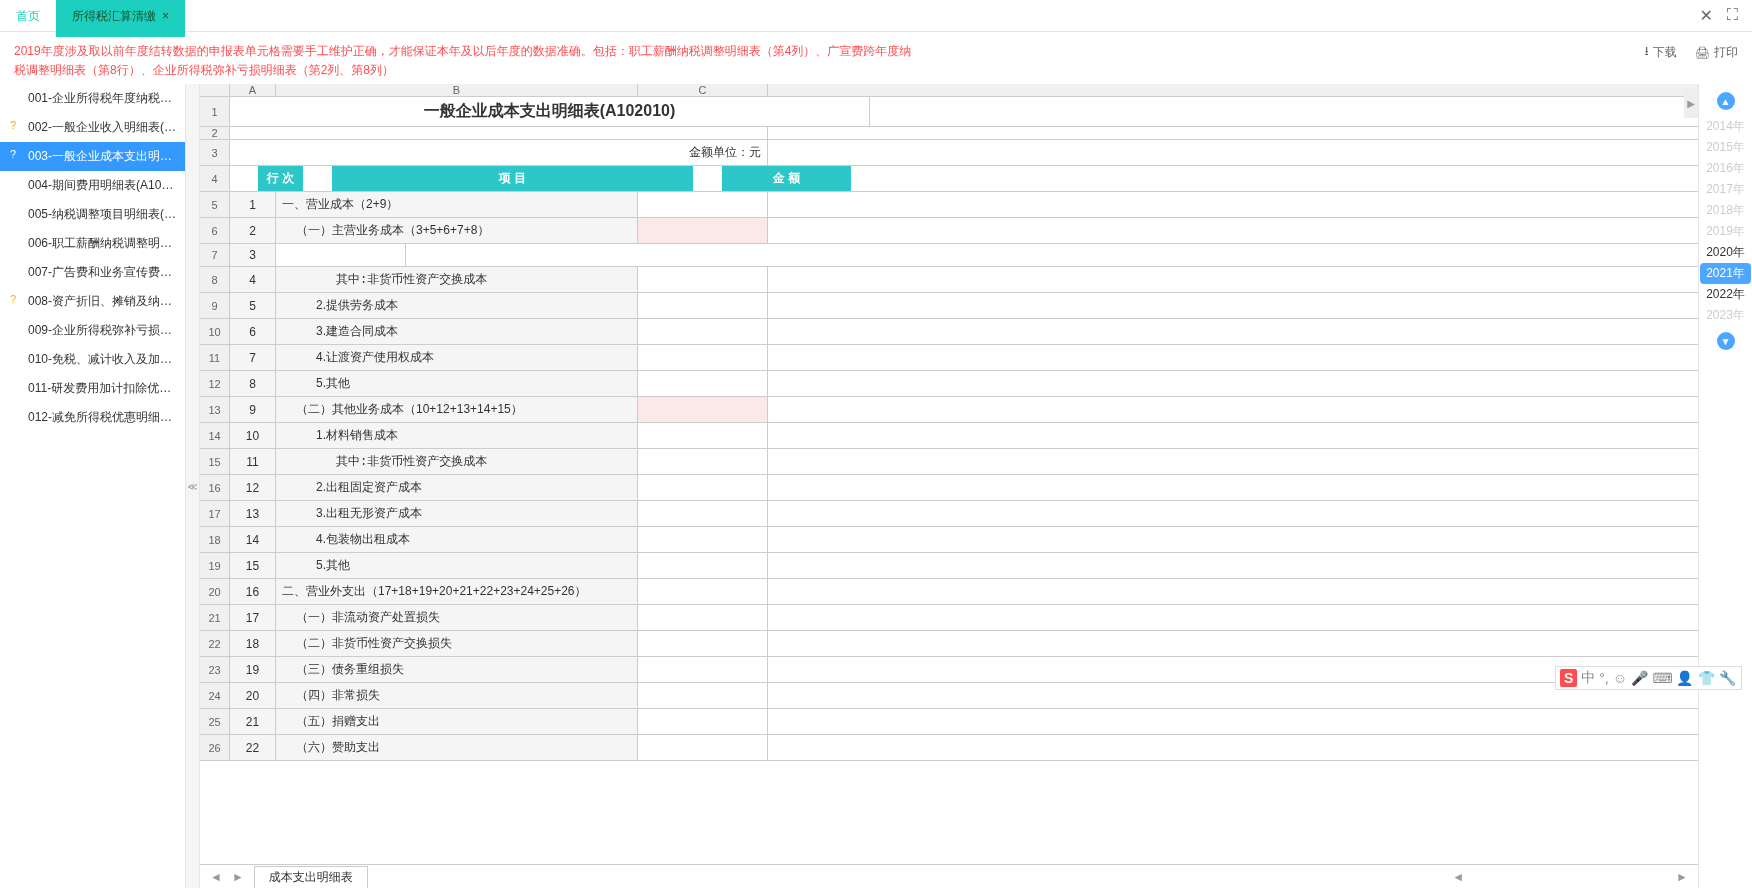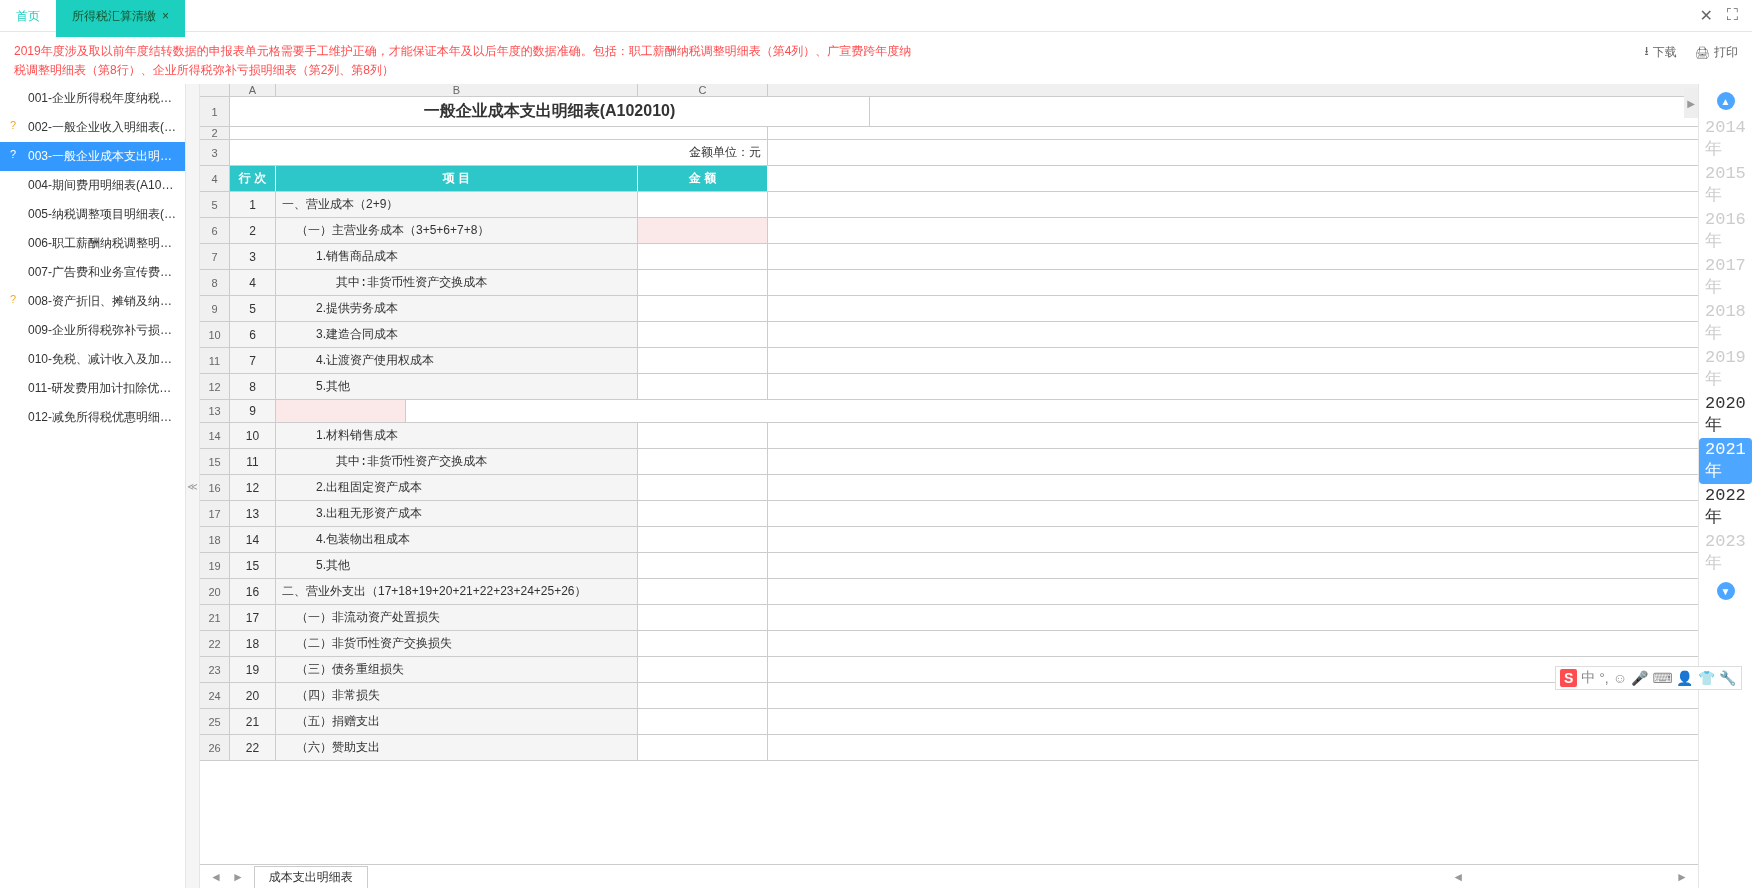--- a/index.html
+++ b/index.html
@@ -40,37 +40,37 @@
     
     .sheet-row { display: flex; border-bottom: 1px solid #ccc; }
     .row-head { width: 30px; background: #f0f0f0; border-right: 1px solid #ccc; text-align: center; font-size: 11px; color: #666; display: flex; align-items: center; justify-content: center; }
     .cell { border-right: 1px solid #ccc; padding: 4px 6px; display: flex; align-items: center; }
     .cell-a { width: 46px; justify-content: center; }
     .cell-b { width: 362px; }
     .cell-c { width: 130px; }
     
     .title-row .cell { background: #fff; font-size: 16px; font-weight: bold; justify-content: center; }
     .unit-row .cell { justify-content: flex-end; font-size: 12px; padding-left: 40px; }
-    .header-row .cell { background: #2ec7c9; color: #fff; font-weight: bold; justify-content: center; border-right-color: #fff; }
+    .header-row .cell { background: #2ec7c9; color: #fff; font-weight: bold; justify-content: center; border-right-color: #fff; margin-left: 28px; }
     .data-row .cell { background: #f5f5f5; }
     .data-row .cell-c { background: #fff; }
     .pink .cell-c { background: #fbe9e9; }
     .indent1 { padding-left: 20px; }
     .indent2 { padding-left: 40px; }
     .indent3 { padding-left: 60px; font-family: Liberation Mono, monospace; }
     
     .sheet-footer { display: flex; align-items: center; border-top: 1px solid #ccc; height: 24px; background: #fff; }
     .sf-nav { display: flex; gap: 2px; padding: 0 6px; }
     .sf-nav span { cursor: pointer; color: #999; padding: 0 4px; }
     .sf-tab { padding: 2px 14px; background: #fff; border: 1px solid #ccc; border-bottom: none; font-size: 12px; cursor: pointer; }
     .sf-scroll { margin-left: auto; display: flex; align-items: center; padding-right: 10px; gap: 6px; color: #999; }
     
     .year-panel { width: 54px; border-left: 1px solid #e5e5e5; display: flex; flex-direction: column; align-items: center; padding-top: 8px; gap: 6px; }
     .year-panel .scroll-btn { width: 18px; height: 18px; border-radius: 50%; background: #4da6ff; color: #fff; display: flex; align-items: center; justify-content: center; cursor: pointer; font-size: 10px; }
-    .year-item { font-size: 17px; color: #ccc; padding: 2px 6px; cursor: pointer; font-family: Liberation Mono, monospace; }
+    .year-item { font-size: 12px; color: #ccc; padding: 2px 6px; cursor: pointer; }
     .year-item.enabled { color: #333; }
     .year-item.active { background: #4da6ff; color: #fff; border-radius: 4px; }
     
     .expand-arrow { position: absolute; right: 54px; top: 4px; width: 14px; height: 30px; background: #eee; display: flex; align-items: center; justify-content: center; cursor: pointer; color: #999; font-size: 10px; }
     
     .ime-bar { position: fixed; right: 10px; bottom: 200px; display: flex; gap: 4px; align-items: center; background: #fff; padding: 2px 4px; border: 1px solid #ddd; z-index: 100; }
     .ime-bar .s-icon { background: #ff4d4f; color: #fff; font-weight: bold; padding: 1px 4px; border-radius: 2px; }
     .ime-bar span { color: #888; font-size: 14px; cursor: pointer; }
   </style>
 </head>
@@ -151,21 +151,20 @@
           </div>
           <div class="sheet-row data-row pink">
             <div class="row-head">6</div>
             <div class="cell cell-a">2</div>
             <div class="cell cell-b indent1">（一）主营业务成本（3+5+6+7+8）</div>
             <div class="cell cell-c"></div>
           </div>
           <div class="sheet-row data-row">
             <div class="row-head">7</div>
             <div class="cell cell-a">3</div>
-            <div class="cell cell-b indent2">1.销售商品成本</div>
             <div class="cell cell-c"></div>
           </div>
           <div class="sheet-row data-row">
             <div class="row-head">8</div>
             <div class="cell cell-a">4</div>
             <div class="cell cell-b indent3">其中:非货币性资产交换成本</div>
             <div class="cell cell-c"></div>
           </div>
           <div class="sheet-row data-row">
             <div class="row-head">9</div>
@@ -187,20 +186,21 @@
           </div>
           <div class="sheet-row data-row">
             <div class="row-head">12</div>
             <div class="cell cell-a">8</div>
             <div class="cell cell-b indent2">5.其他</div>
             <div class="cell cell-c"></div>
           </div>
           <div class="sheet-row data-row pink">
             <div class="row-head">13</div>
             <div class="cell cell-a">9</div>
+            <div class="cell cell-b indent1">（二）其他业务成本（10+12+13+14+15）</div>
             <div class="cell cell-c"></div>
           </div>
           <div class="sheet-row data-row">
             <div class="row-head">14</div>
             <div class="cell cell-a">10</div>
             <div class="cell cell-b indent2">1.材料销售成本</div>
             <div class="cell cell-c"></div>
           </div>
           <div class="sheet-row data-row">
             <div class="row-head">15</div>

